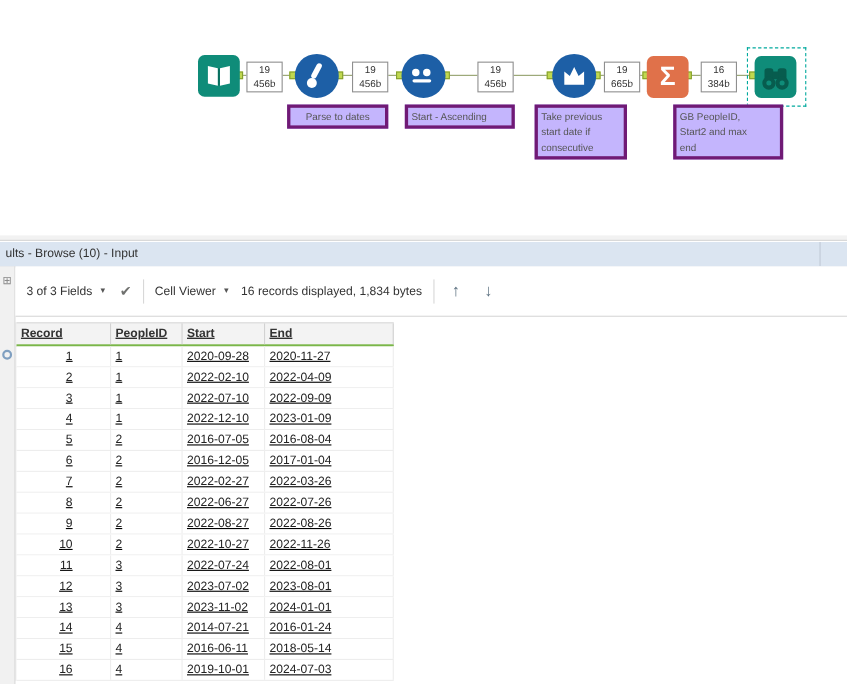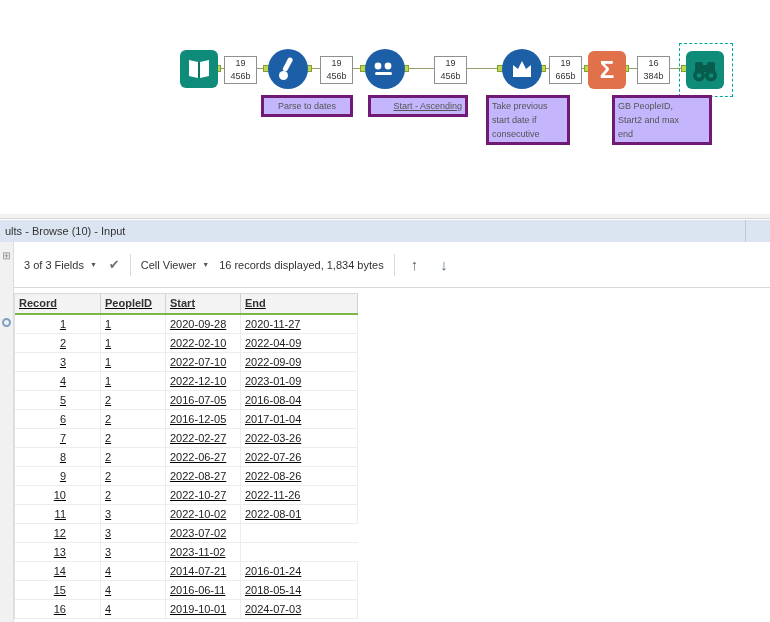--- a/index.html
+++ b/index.html
@@ -162,21 +162,21 @@
           <circle cx="13" cy="24.5" r="6"></circle>
           <circle cx="25" cy="24.5" r="6"></circle>
         </g>
         <circle cx="13" cy="24.5" r="2.3" fill="#0f8c79"></circle>
         <circle cx="25" cy="24.5" r="2.3" fill="#0f8c79"></circle>
       </svg>
     </span>
   </div>
 
   <div class="annotation" style="left:247px;top:95px;width:80px;text-align:center;">Parse to dates</div>
-  <div class="annotation" style="left:354px;top:95px;width:88px;text-align:right;text-decoration:underline;">Start - Ascending</div>
+  <div class="annotation" style="left:354px;top:95px;width:88px;text-align:left;">Start - Ascending</div>
   <div class="annotation" style="left:472px;top:95px;width:72px;">Take previous
 start date if
 consecutive</div>
   <div class="annotation" style="left:598px;top:95px;width:88px;">GB PeopleID,
 Start2 and max
 end</div>
 </div>
 
 <div class="splitter"></div>
 
@@ -272,32 +272,34 @@
         </div>
         <div class="trow">
           <div class="cell c0">10</div>
           <div class="cell c1">2</div>
           <div class="cell c2">2022-10-27</div>
           <div class="cell c3">2022-11-26</div>
         </div>
         <div class="trow">
           <div class="cell c0">11</div>
           <div class="cell c1">3</div>
-          <div class="cell c2">2022-10-02</div>
+          <div class="cell c2">2022-07-24</div>
           <div class="cell c3">2022-08-01</div>
         </div>
         <div class="trow">
           <div class="cell c0">12</div>
           <div class="cell c1">3</div>
           <div class="cell c2">2023-07-02</div>
+          <div class="cell c3">2023-08-01</div>
         </div>
         <div class="trow">
           <div class="cell c0">13</div>
           <div class="cell c1">3</div>
           <div class="cell c2">2023-11-02</div>
+          <div class="cell c3">2024-01-01</div>
         </div>
         <div class="trow">
           <div class="cell c0">14</div>
           <div class="cell c1">4</div>
           <div class="cell c2">2014-07-21</div>
           <div class="cell c3">2016-01-24</div>
         </div>
         <div class="trow">
           <div class="cell c0">15</div>
           <div class="cell c1">4</div>

